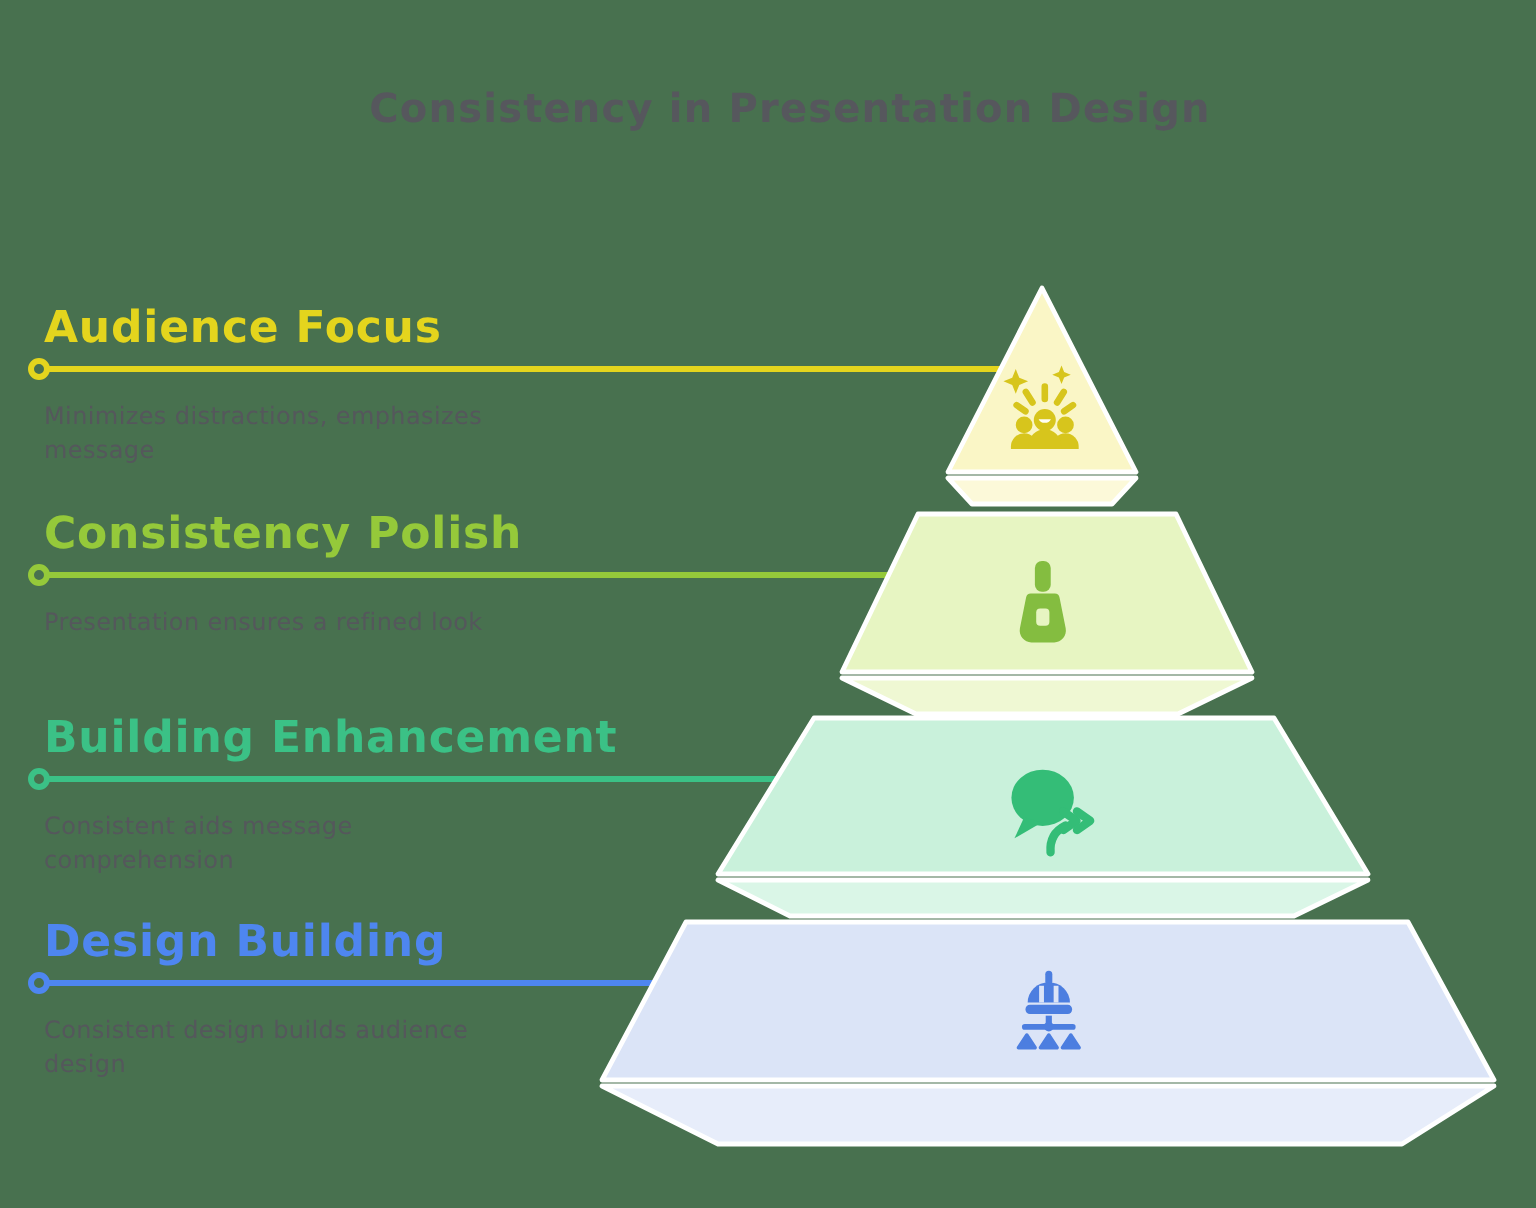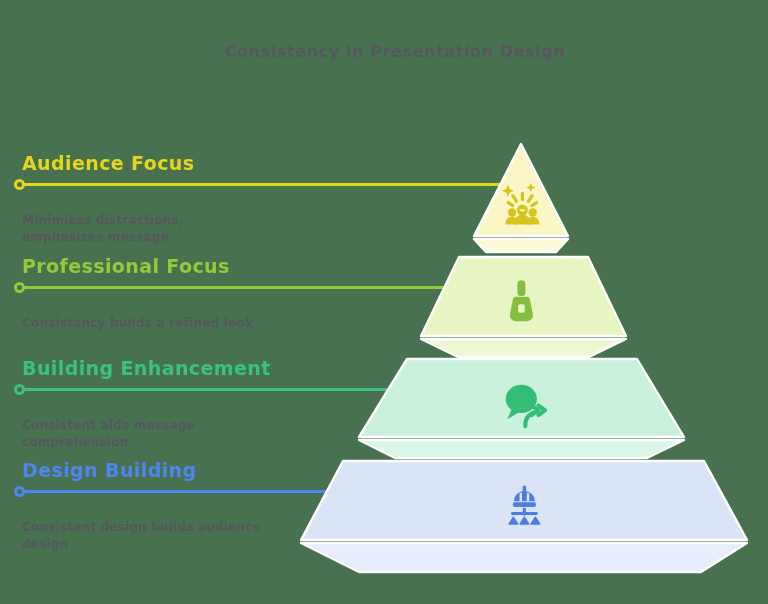--- a/index.html
+++ b/index.html
@@ -1,27 +1,27 @@
 <!DOCTYPE html>
 <html><head>
 <meta charset="utf-8">
 <style>
   html,body{margin:0;padding:0}
   .stage{position:relative;width:768px;height:604px;overflow:hidden;
          background:var(--bg,#48714f);font-family:"DejaVu Sans",sans-serif;}
   .title{position:absolute;top:42px;left:0;right:0;text-align:center;padding-left:22px;
-         font-size:16px;font-weight:bold;letter-spacing:.6px;color:var(--title-color,#56575d)}
+         font-size:20px;font-weight:bold;letter-spacing:.6px;color:var(--title-color,#56575d)}
   .row{position:absolute;left:14px;width:520px;height:0}
-  .row .heading{position:absolute;left:8px;top:0;font-size:19px;font-weight:bold;
+  .row .heading{position:absolute;left:8px;top:0;font-size:22px;font-weight:bold;
                 letter-spacing:.4px;white-space:nowrap;color:var(--accent)}
   .connector{position:absolute;left:0;top:27px;height:11px}
   .donut{position:absolute;left:0;top:0;width:11px;height:11px;box-sizing:border-box;
          border:3px solid var(--accent);border-radius:50%}
   .bar{position:absolute;left:10px;top:4px;height:3px;background:var(--accent)}
-  .desc{position:absolute;left:8px;top:60px;font-size:12px;font-weight:bold;
+  .desc{position:absolute;left:8px;top:48px;font-size:12px;font-weight:normal;
         line-height:1.4;letter-spacing:.2px;color:var(--desc-color,#55575c)}
   .row1{top:152px}.row2{top:255px}.row3{top:357px}.row4{top:459px}
   .row1 .bar{width:477px}.row2 .bar{width:421px}.row3 .bar{width:365px}.row4 .bar{width:304px}
   .row .desc{width:240px}.row4 .desc{width:252px}
   .pyramid{position:absolute;left:0;top:0;width:768px;height:604px}
   .pyramid polygon{stroke:#fff;stroke-width:2.4;stroke-linejoin:round}
   .face{fill:var(--fill)}
   .side{fill:var(--fill-side)}
   .ic-f{fill:var(--icon);stroke:none}
   .ic-ft{fill:var(--icon);stroke:var(--icon);stroke-width:.8;stroke-linejoin:round}
@@ -39,26 +39,26 @@
   <div class="row row1" style="--accent: #e4d51d; --fill: #faf6c6; --fill-side: #fcf9d9; --icon: #d7c51c;">
     <div class="heading">Audience Focus</div>
     <div class="connector">
       <span class="donut"></span>
       <span class="bar"></span>
     </div>
     <div class="desc">Minimizes distractions, emphasizes message</div>
   </div>
 
   <div class="row row2" style="--accent: #95c93a; --fill: #e7f5c2; --fill-side: #eff8d3; --icon: #84bd40;">
-    <div class="heading">Professional Focus</div>
+    <div class="heading">Consistency Polish</div>
     <div class="connector">
       <span class="donut"></span>
       <span class="bar"></span>
     </div>
-    <div class="desc">Consistancy builds a refined look</div>
+    <div class="desc">Presentation ensures a refined look</div>
   </div>
 
   <div class="row row3" style="--accent: #3bc186; --fill: #c9f1db; --fill-side: #daf6e7; --icon: #34bd77;">
     <div class="heading">Building Enhancement</div>
     <div class="connector">
       <span class="donut"></span>
       <span class="bar"></span>
     </div>
     <div class="desc">Consistent aids message comprehension</div>
   </div>

